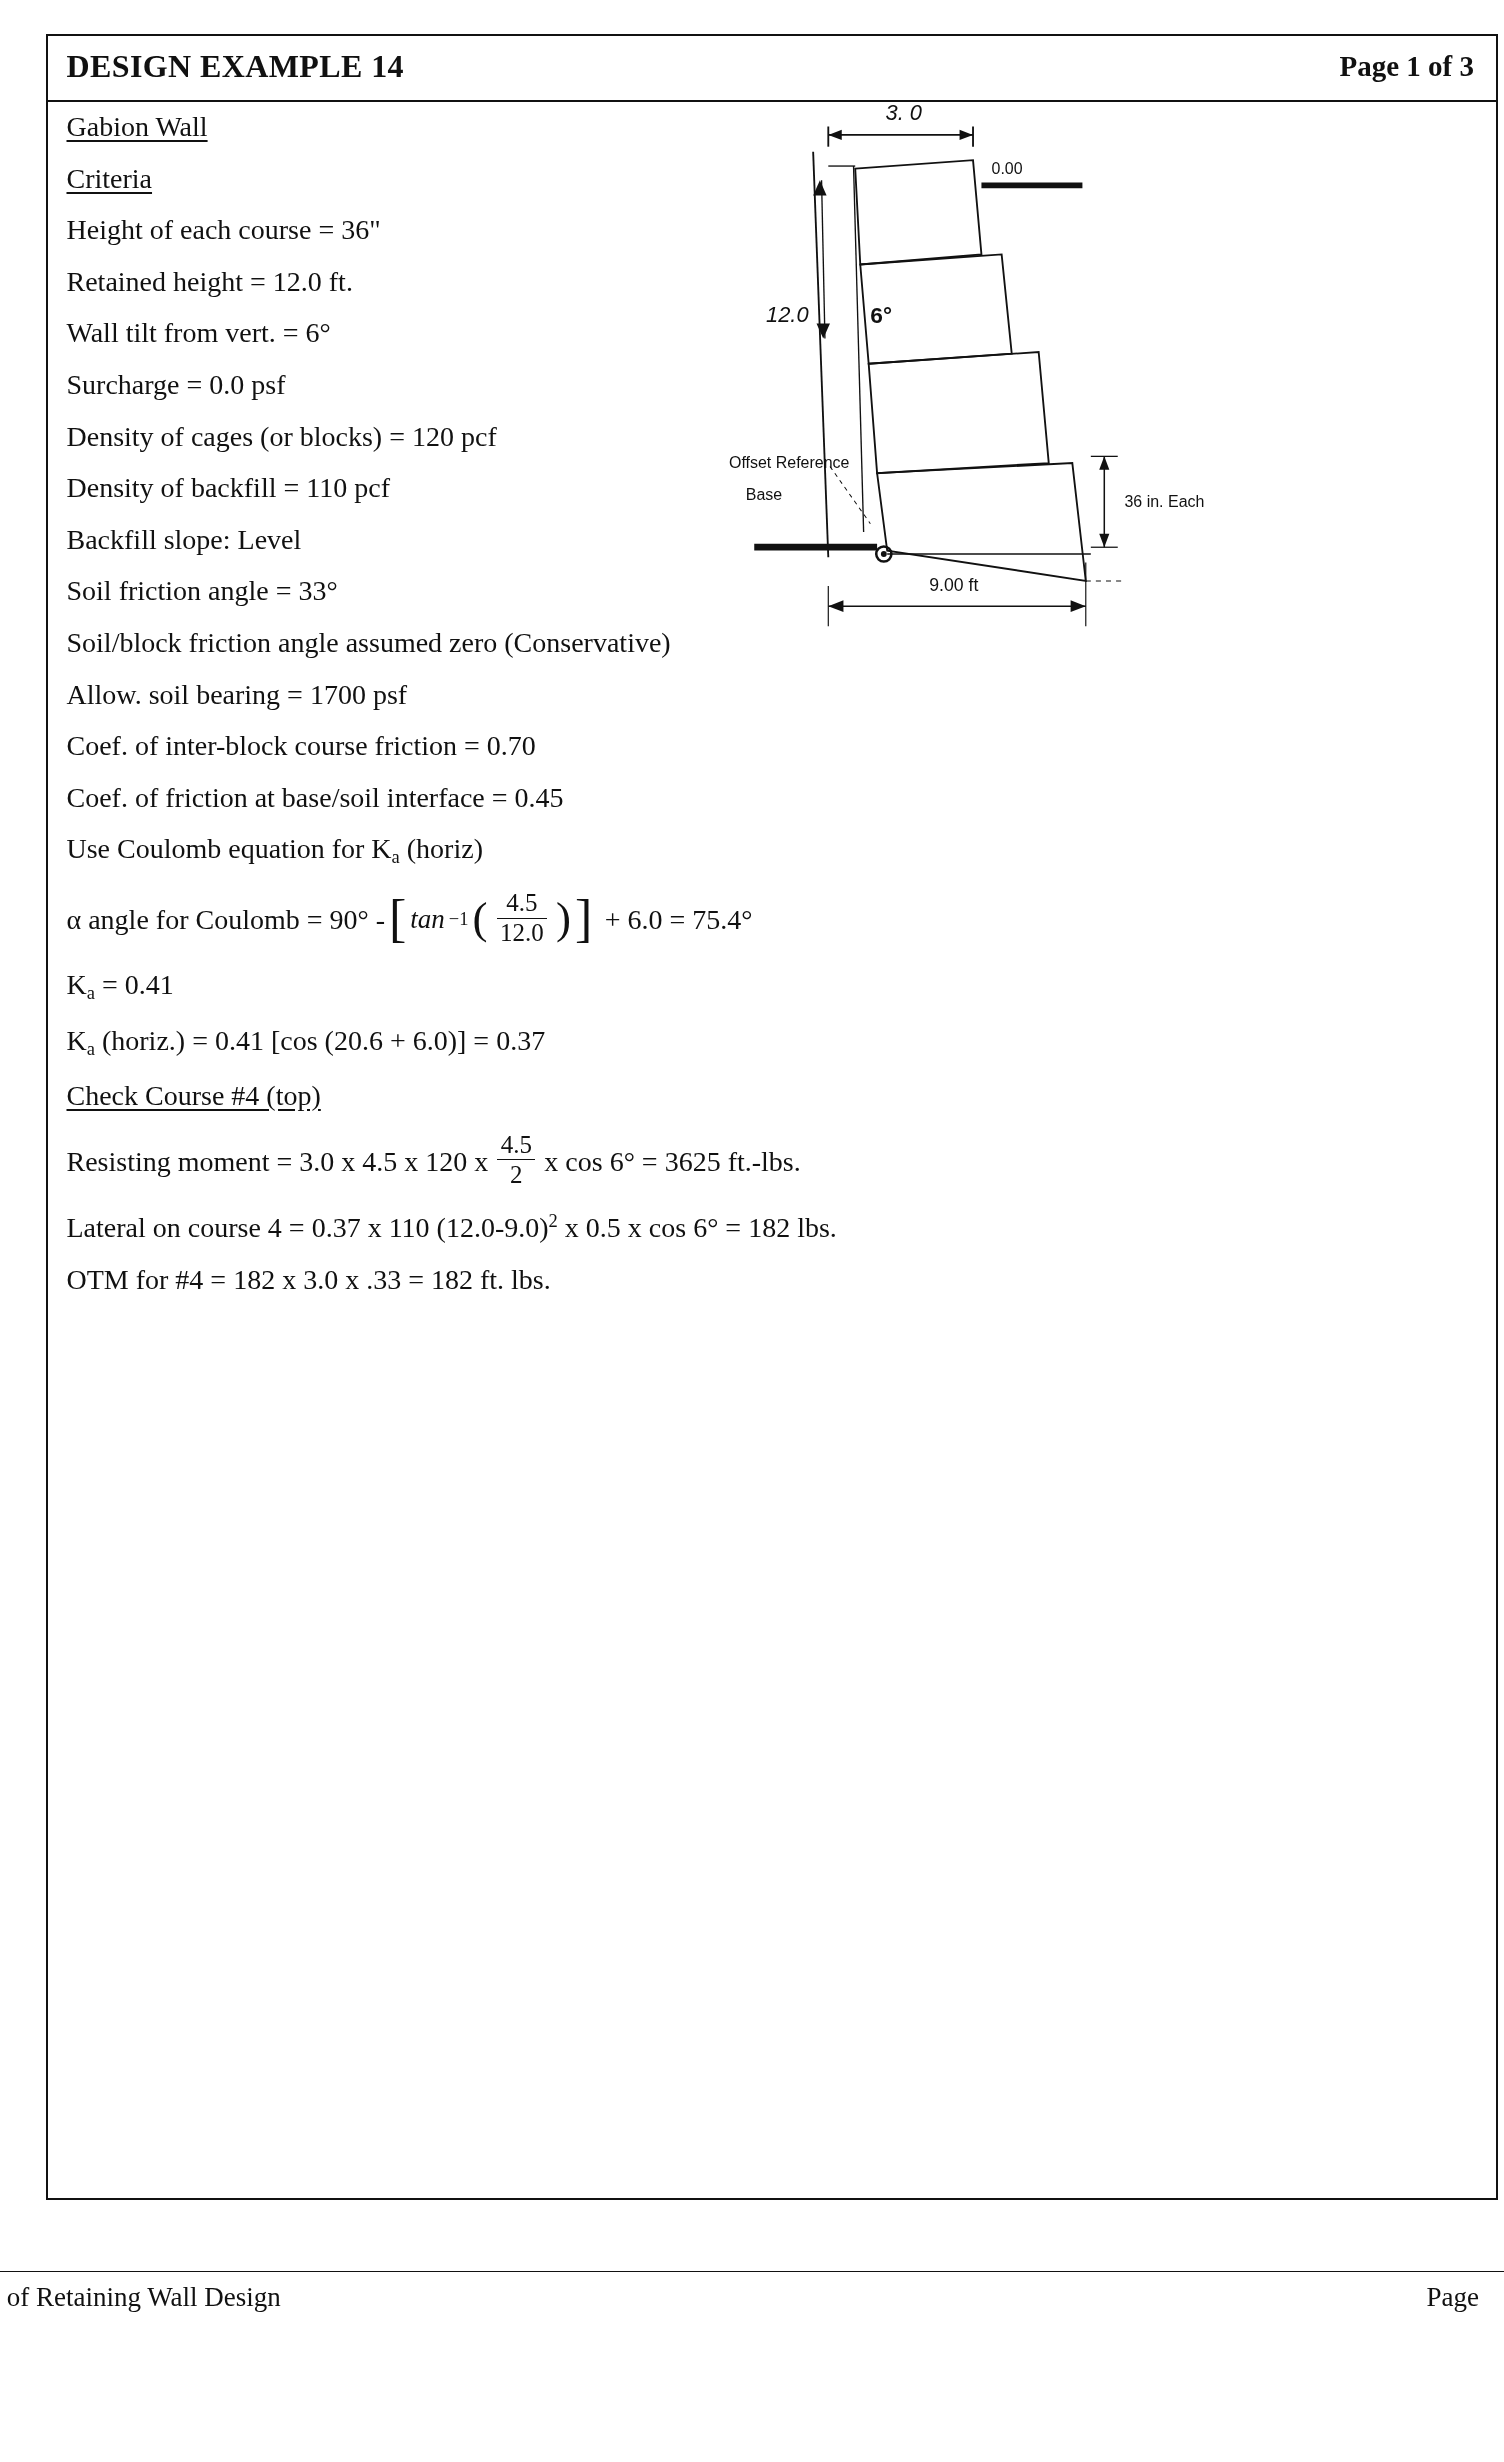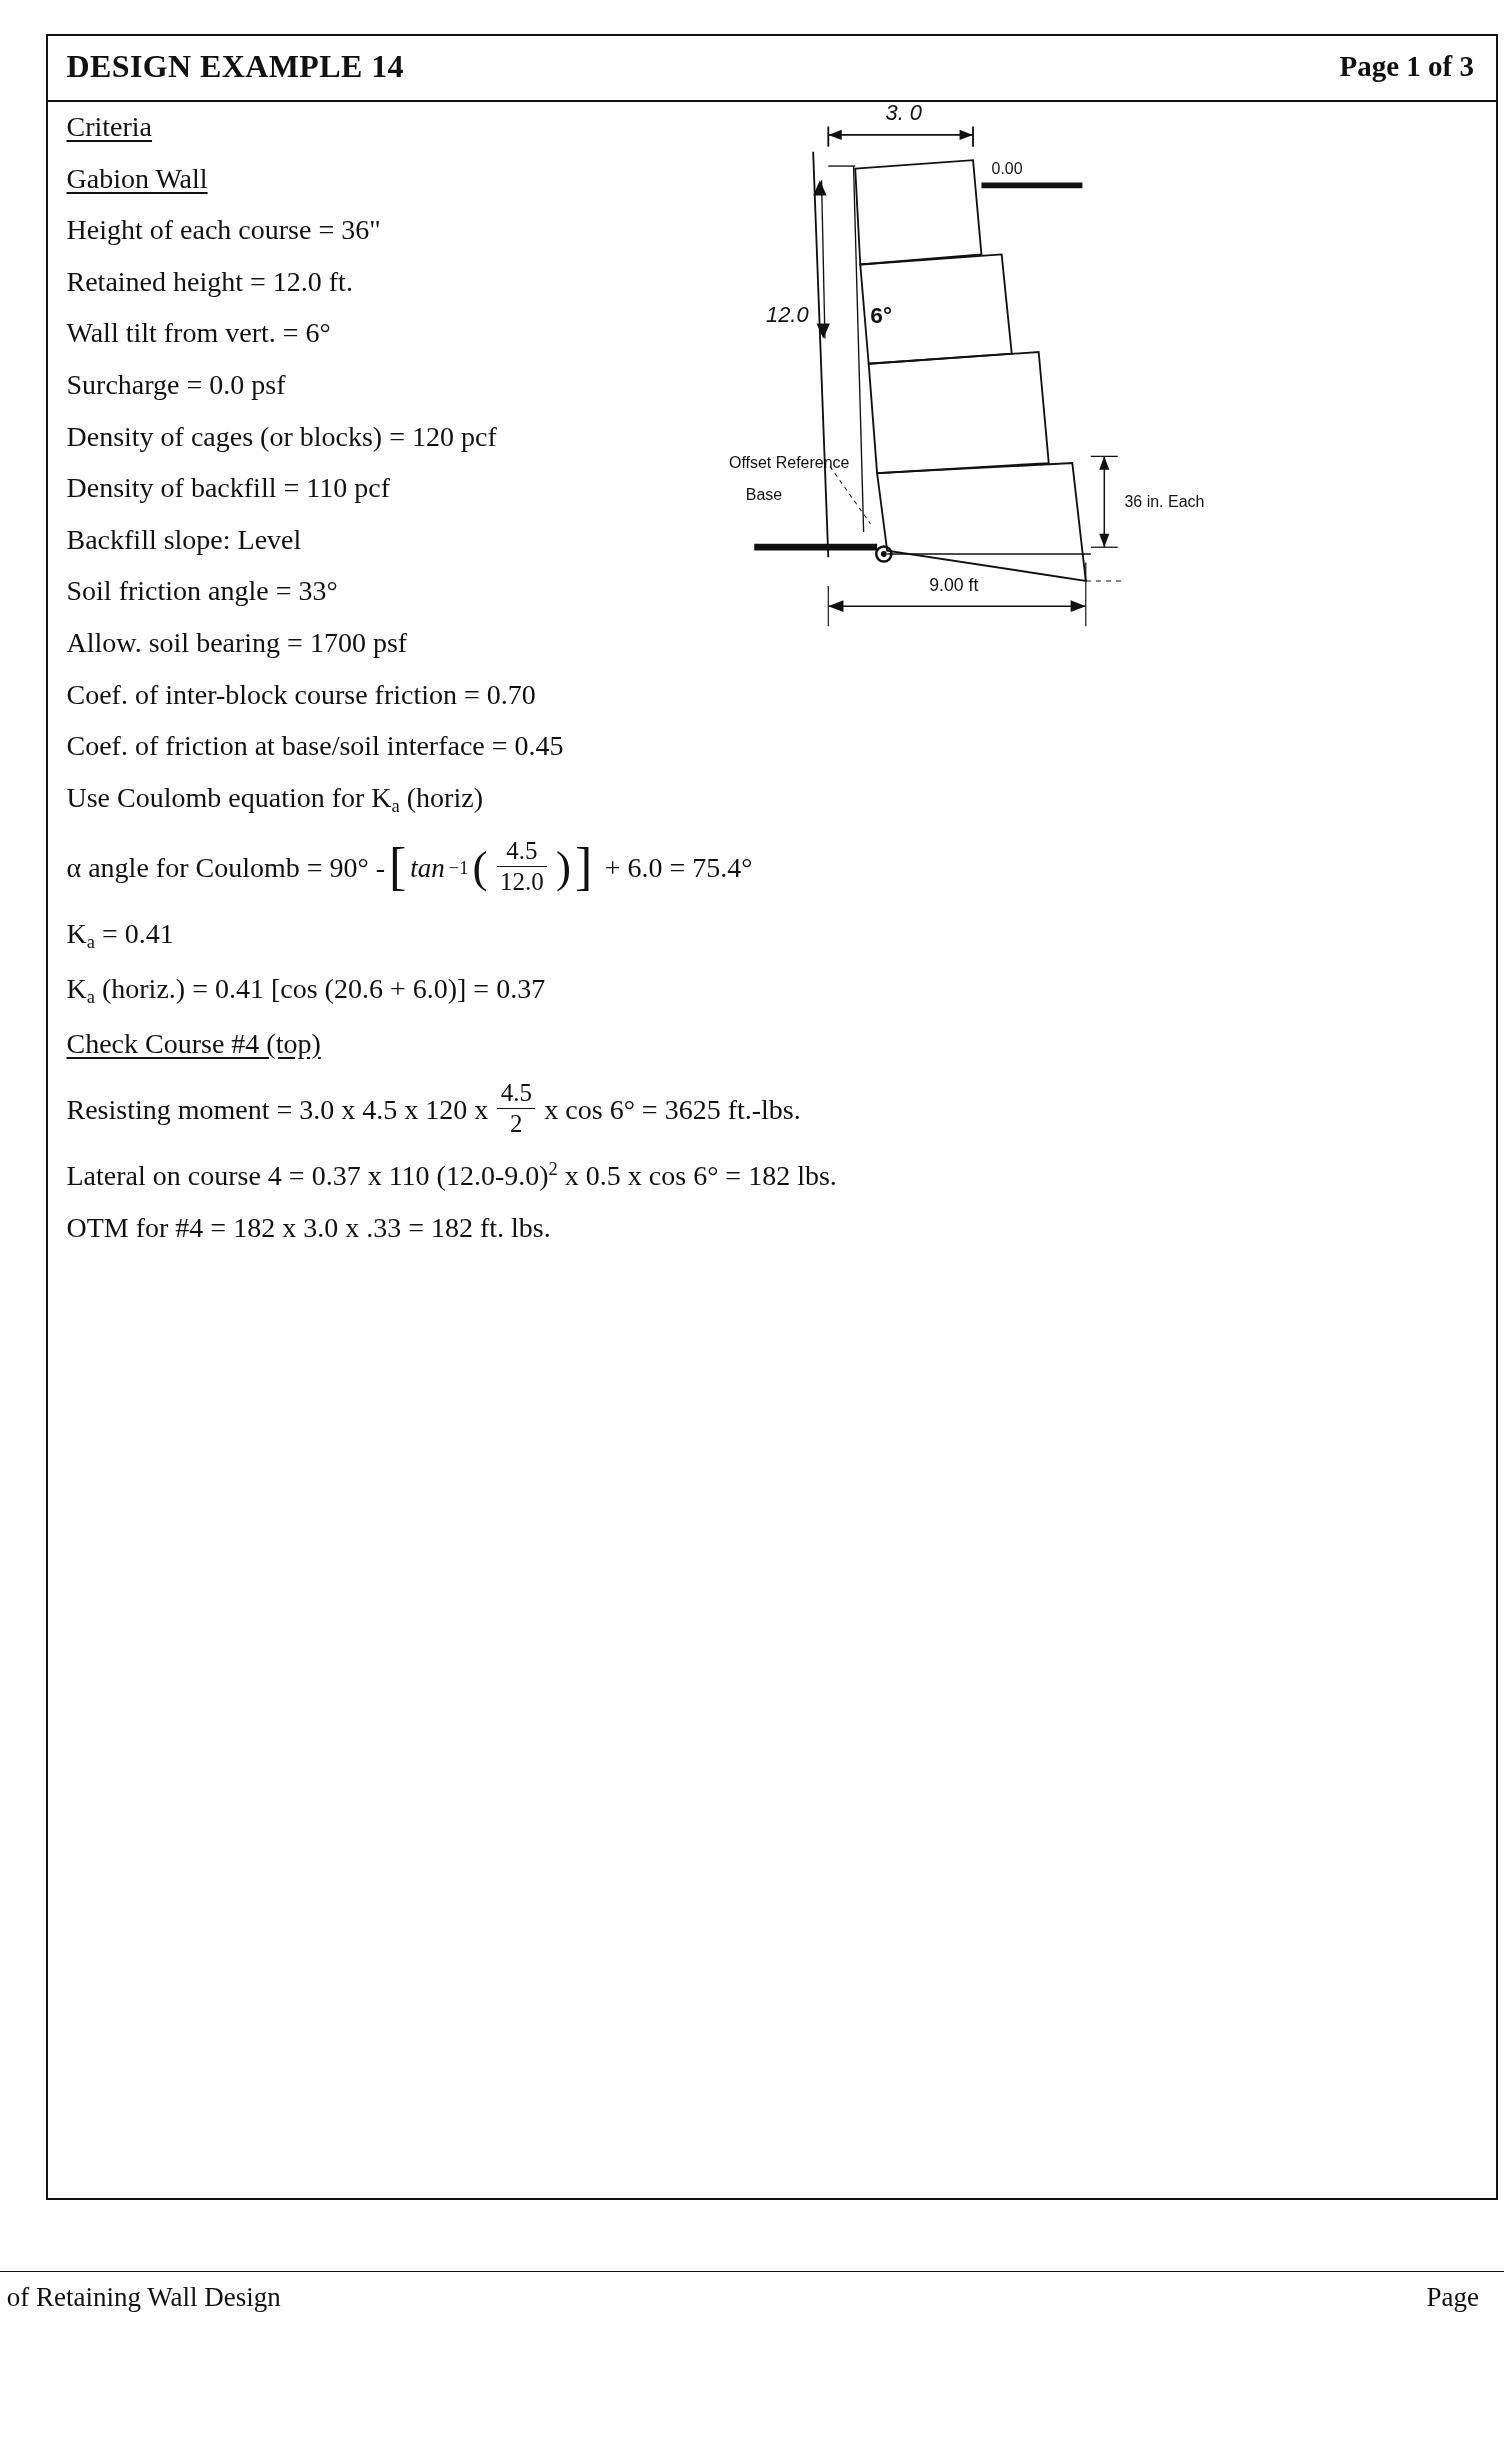--- a/index.html
+++ b/index.html
@@ -178,32 +178,33 @@
 
   <div class="doc-frame">
 
     <div class="header-band">
       <div class="header-title">DESIGN EXAMPLE 14</div>
       <div class="header-page">Page 1 of 3</div>
     </div>
 
     <div class="text-col">
 
+      <p class="line u">Gabion Wall</p>
+
       <p class="line u">Criteria</p>
-
-      <p class="line u">Gabion Wall</p>
 
       <p class="line">Height of each course = 36"</p>
       <p class="line">Retained height = 12.0 ft.</p>
       <p class="line">Wall tilt from vert. = 6°</p>
       <p class="line">Surcharge = 0.0 psf</p>
       <p class="line">Density of cages (or blocks) = 120 pcf</p>
       <p class="line">Density of backfill = 110 pcf</p>
       <p class="line">Backfill slope: Level</p>
       <p class="line">Soil friction angle = 33°</p>
+      <p class="line">Soil/block friction angle assumed zero (Conservative)</p>
       <p class="line">Allow. soil bearing = 1700 psf</p>
       <p class="line">Coef. of inter-block course friction = 0.70</p>
       <p class="line">Coef. of friction at base/soil interface = 0.45</p>
 
       <p class="line"><span>Use Coulomb equation for K</span><span class="sub">a</span><span> (horiz)</span></p>
 
       <div class="alpha-line">
         <span>α angle for Coulomb = 90° -</span>
         <span class="bracket">[</span>
         <span class="ital" style="font-size:27px;">tan</span>

